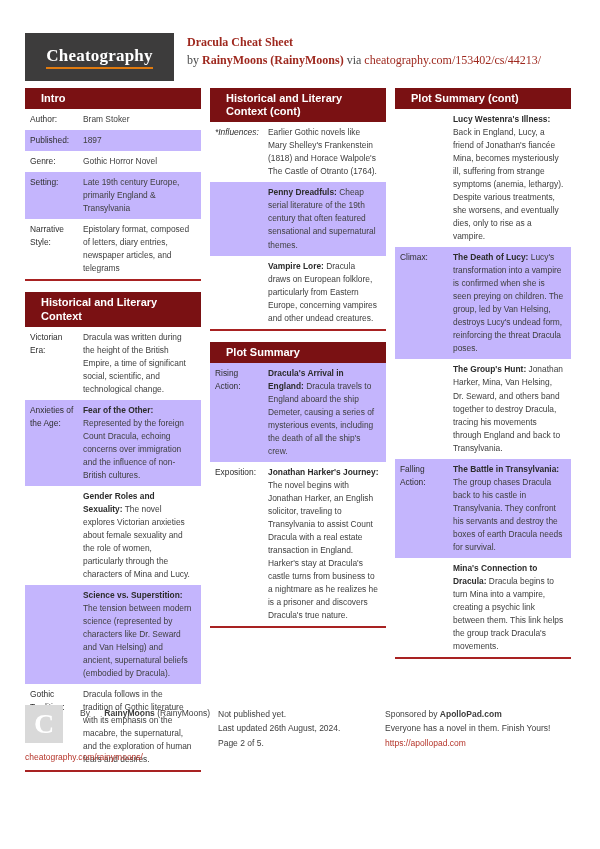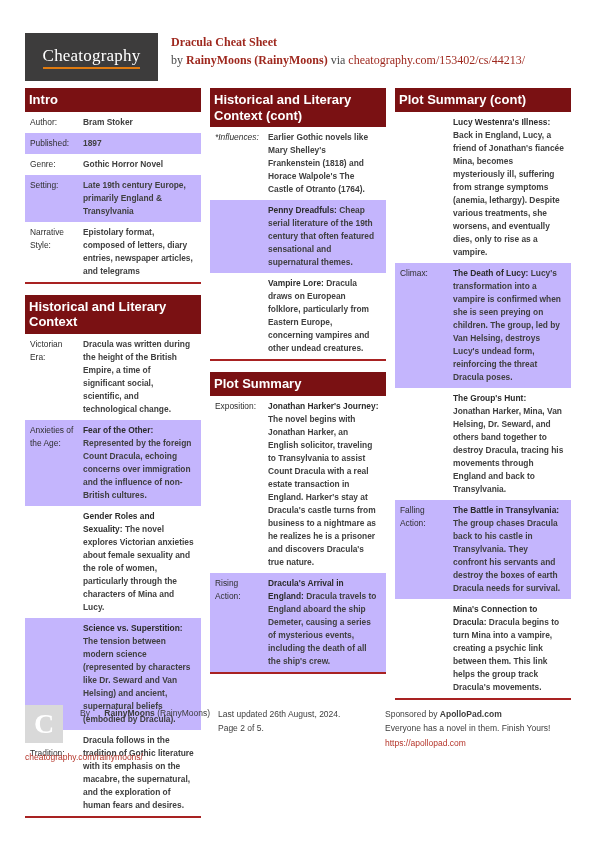--- a/index.html
+++ b/index.html
@@ -1,39 +1,39 @@
 <!DOCTYPE html>
 <html><head>
 <meta charset="utf-8">
 <style>
   html,body{margin:0;padding:0;background:#fff;}
   .page{position:relative;width:600px;height:849px;background:#ffffff;overflow:hidden;
         font-family:"Liberation Sans",sans-serif;color:#3d3d3d;}
 
   
   .header{position:absolute;left:25px;top:33px;display:flex;align-items:flex-start;}
-  .logo{width:133px;height:48px;background:#3d3c3c;display:flex;align-items:center;justify-content:center;}
+  .logo{width:149px;height:48px;background:#3d3c3c;display:flex;align-items:center;justify-content:center;font-weight:bold;}
   .logo-text{font-family:"Liberation Serif",serif;color:#fff;font-size:17px;letter-spacing:.2px;
              border-bottom:2px solid #e07b10;padding-bottom:1px;}
   .title-block{margin-left:13px;padding-top:2px;}
   .page-title{font-family:"Liberation Serif",serif;font-weight:bold;font-size:12px;color:#9e281e;}
   .byline{font-family:"Liberation Serif",serif;font-size:12px;color:#4a4a4a;margin-top:3px;}
   .byline .red{color:#9e281e;}
   .byline .bold{font-weight:bold;}
 
   
   .cols{position:absolute;left:25px;top:88px;width:547px;display:flex;gap:9px;align-items:flex-start;}
   .col{width:176px;flex:none;}
   .card{margin-bottom:11px;border-bottom:2px solid #a82222;}
-  .card-h{background:#7a1113;color:#ffffff;font-size:13px;font-weight:bold;padding:4px 4px;line-height:1.2;}
+  .card-h{background:#7a1113;color:#ffffff;font-size:11px;font-weight:bold;padding:4px 16px;line-height:1.2;}
   .crow{display:flex;font-size:8.4px;line-height:1.55;}
   .crow.alt{background:#c4b5fd;}
   .clabel{width:49px;flex:none;padding:4px 2px 4px 5px;color:#2e2e2e;overflow-wrap:break-word;}
   .clabel.it{font-style:italic;}
-  .cvalue{flex:1;padding:4px 7px 4px 2px;color:#404040;overflow-wrap:break-word;font-weight:bold;}
+  .cvalue{flex:1;padding:4px 7px 4px 2px;color:#404040;overflow-wrap:break-word;}
   .cvalue b{color:#2c2c2c;}
 
   
   .footer{position:absolute;left:25px;top:705px;width:547px;display:flex;font-size:8.5px;}
   .f-left{width:193px;flex:none;}
   .f-left-top{display:flex;}
   .avatar{width:38px;height:38px;background:#d9d9d9;color:#fff;font-family:"Liberation Serif",serif;
           font-size:28px;font-weight:bold;display:flex;align-items:center;justify-content:center;flex:none;}
   .f-by{margin-left:17px;padding-top:2px;line-height:1.5;}
   .f-by .bold{font-weight:bold;margin-left:12px;}
@@ -120,27 +120,27 @@
             <div class="clabel"></div>
             <div class="cvalue"><b>Penny Dreadfuls:</b> Cheap serial literature of the 19th century that often featured sensational and supernatural themes.</div>
           </div>
           <div class="crow">
             <div class="clabel"></div>
             <div class="cvalue"><b>Vampire Lore:</b> Dracula draws on European folklore, particularly from Eastern Europe, concerning vampires and other undead creatures.</div>
           </div>
         </div>
         <div class="card">
           <div class="card-h">Plot Summary</div>
+          <div class="crow alt">
+            <div class="clabel">Rising Action:</div>
+            <div class="cvalue"><b>Dracula's Arrival in England:</b> Dracula travels to England aboard the ship Demeter, causing a series of mysterious events, including the death of all the ship's crew.</div>
+          </div>
           <div class="crow">
             <div class="clabel">Exposition:</div>
             <div class="cvalue"><b>Jonathan Harker's Journey:</b> The novel begins with Jonathan Harker, an English solicitor, traveling to Transylvania to assist Count Dracula with a real estate transaction in England. Harker's stay at Dracula's castle turns from business to a nightmare as he realizes he is a prisoner and discovers Dracula's true nature.</div>
-          </div>
-          <div class="crow alt">
-            <div class="clabel">Rising Action:</div>
-            <div class="cvalue"><b>Dracula's Arrival in England:</b> Dracula travels to England aboard the ship Demeter, causing a series of mysterious events, including the death of all the ship's crew.</div>
           </div>
         </div>
       </div>
     <div class="col">
         <div class="card">
           <div class="card-h">Plot Summary (cont)</div>
           <div class="crow">
             <div class="clabel"></div>
             <div class="cvalue"><b>Lucy Westenra's Illness:</b> Back in England, Lucy, a friend of Jonathan's fiancée Mina, becomes mysteriously ill, suffering from strange symptoms (anemia, lethargy). Despite various treatments, she worsens, and eventually dies, only to rise as a vampire.</div>
           </div>
@@ -168,20 +168,21 @@
     <div class="f-left">
       <div class="f-left-top">
         <div class="avatar">C</div>
         <div class="f-by">
           <span>By </span><span class="bold">RainyMoons</span><span> (RainyMoons)</span>
         </div>
       </div>
       <a class="f-link">cheatography.com/rainymoons/</a>
     </div>
     <div class="f-mid">
+      <div>Not published yet.</div>
       <div>Last updated 26th August, 2024.</div>
       <div>Page 2 of 5.</div>
     </div>
     <div class="f-right">
       <div>
         <span>Sponsored by </span><span class="bold">ApolloPad.com</span>
       </div>
       <div>Everyone has a novel in them. Finish Yours!</div>
       <a class="red-link">https://apollopad.com</a>
     </div>

